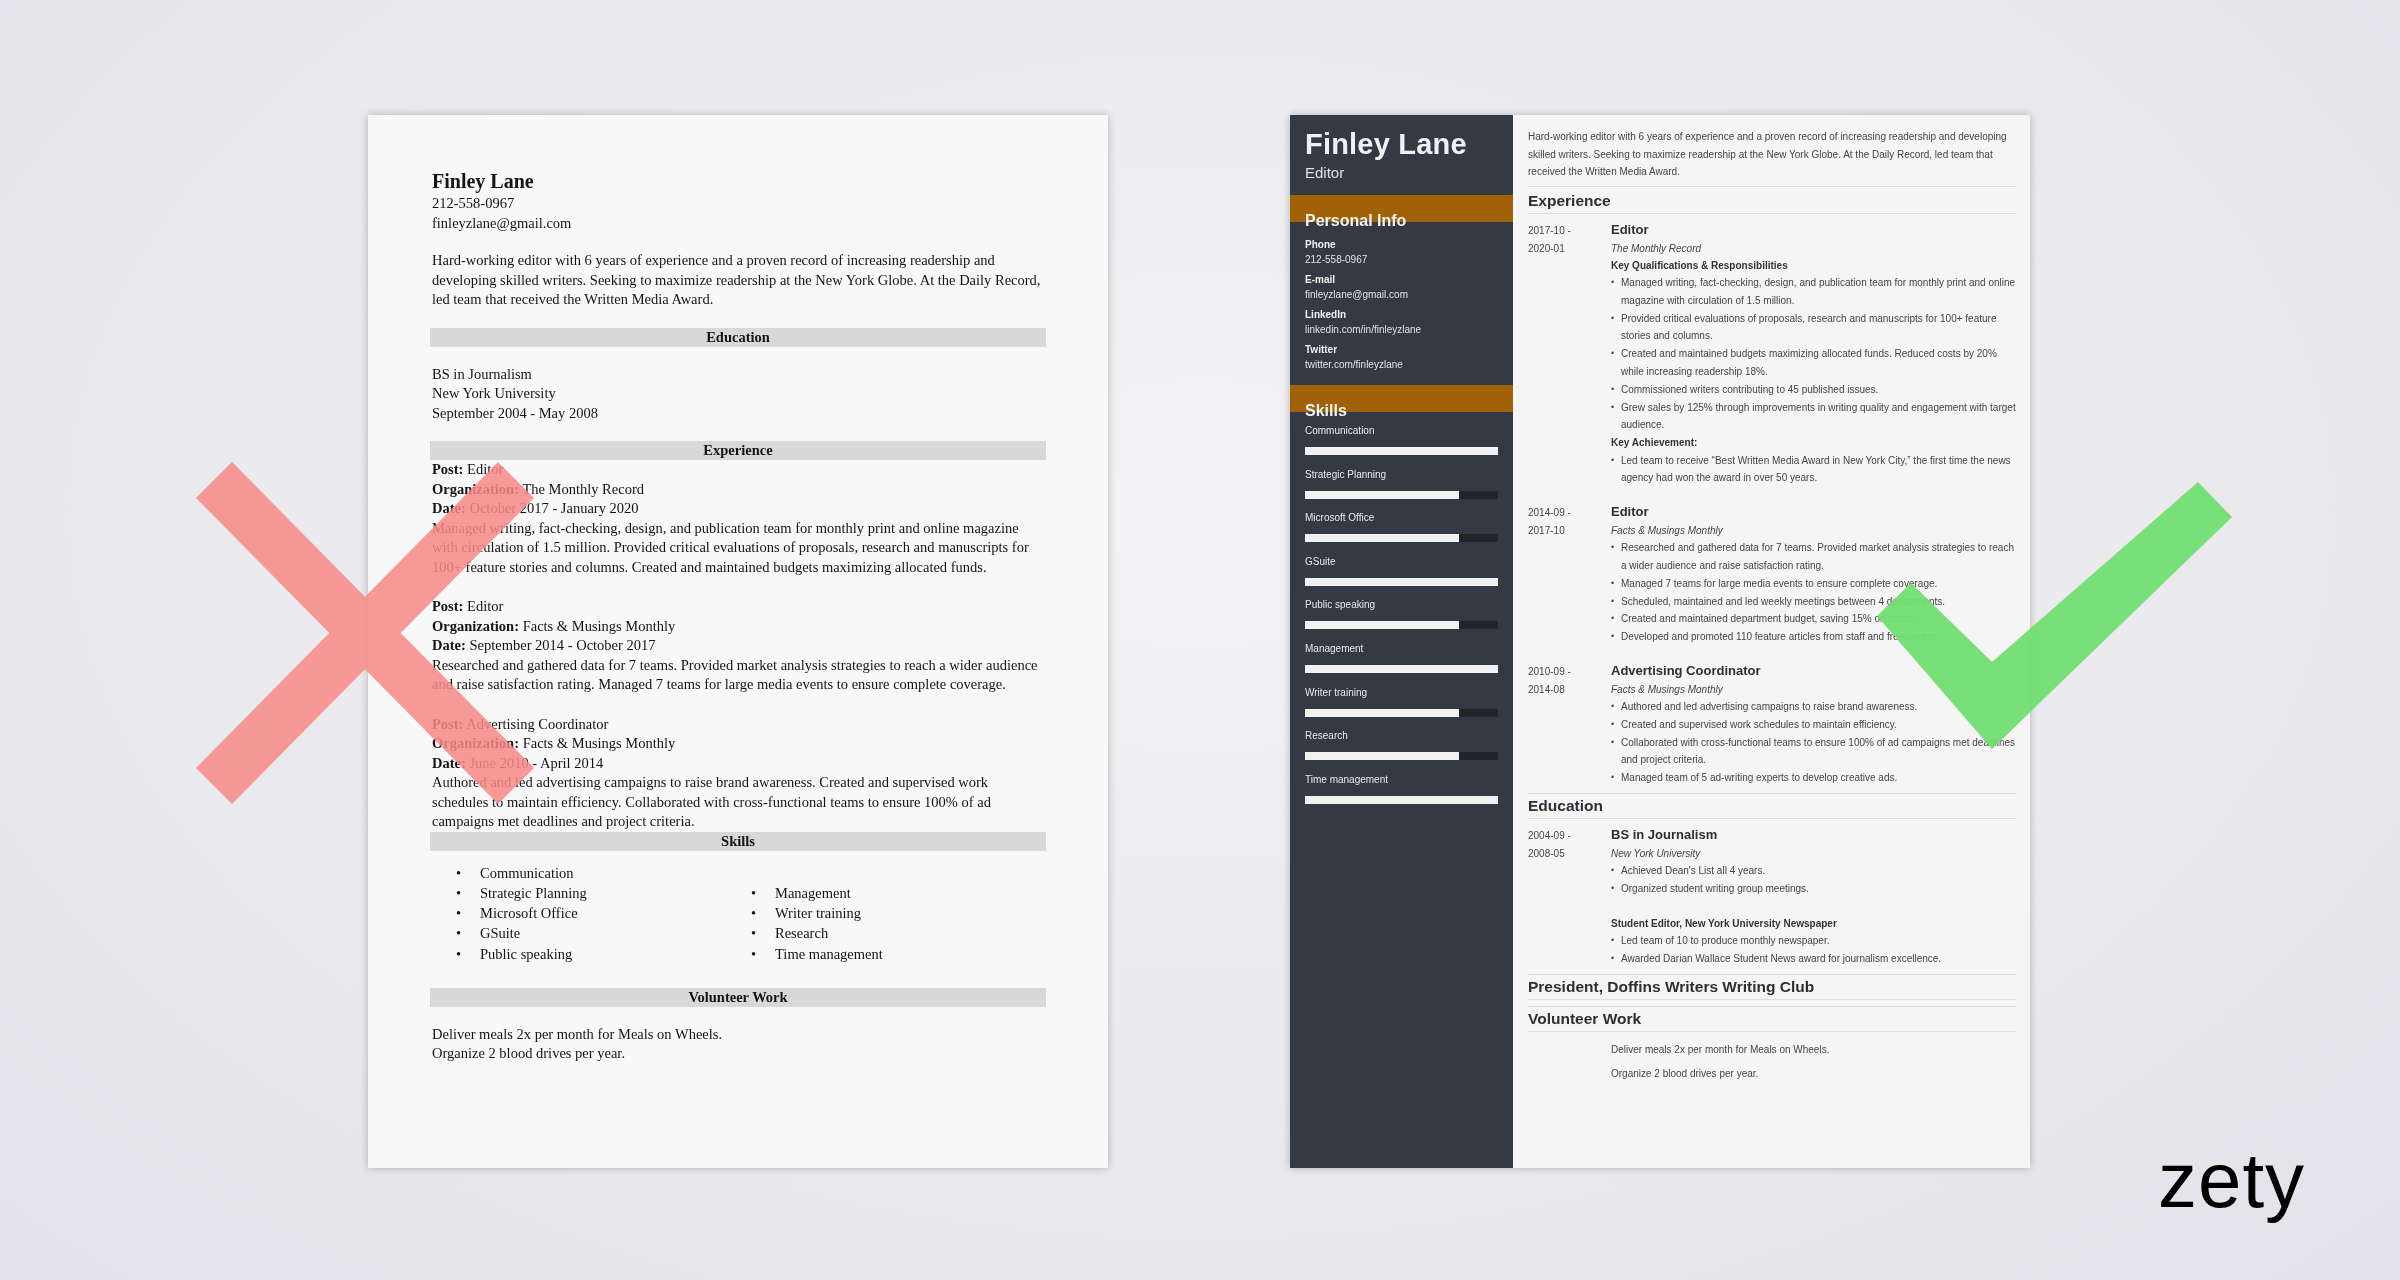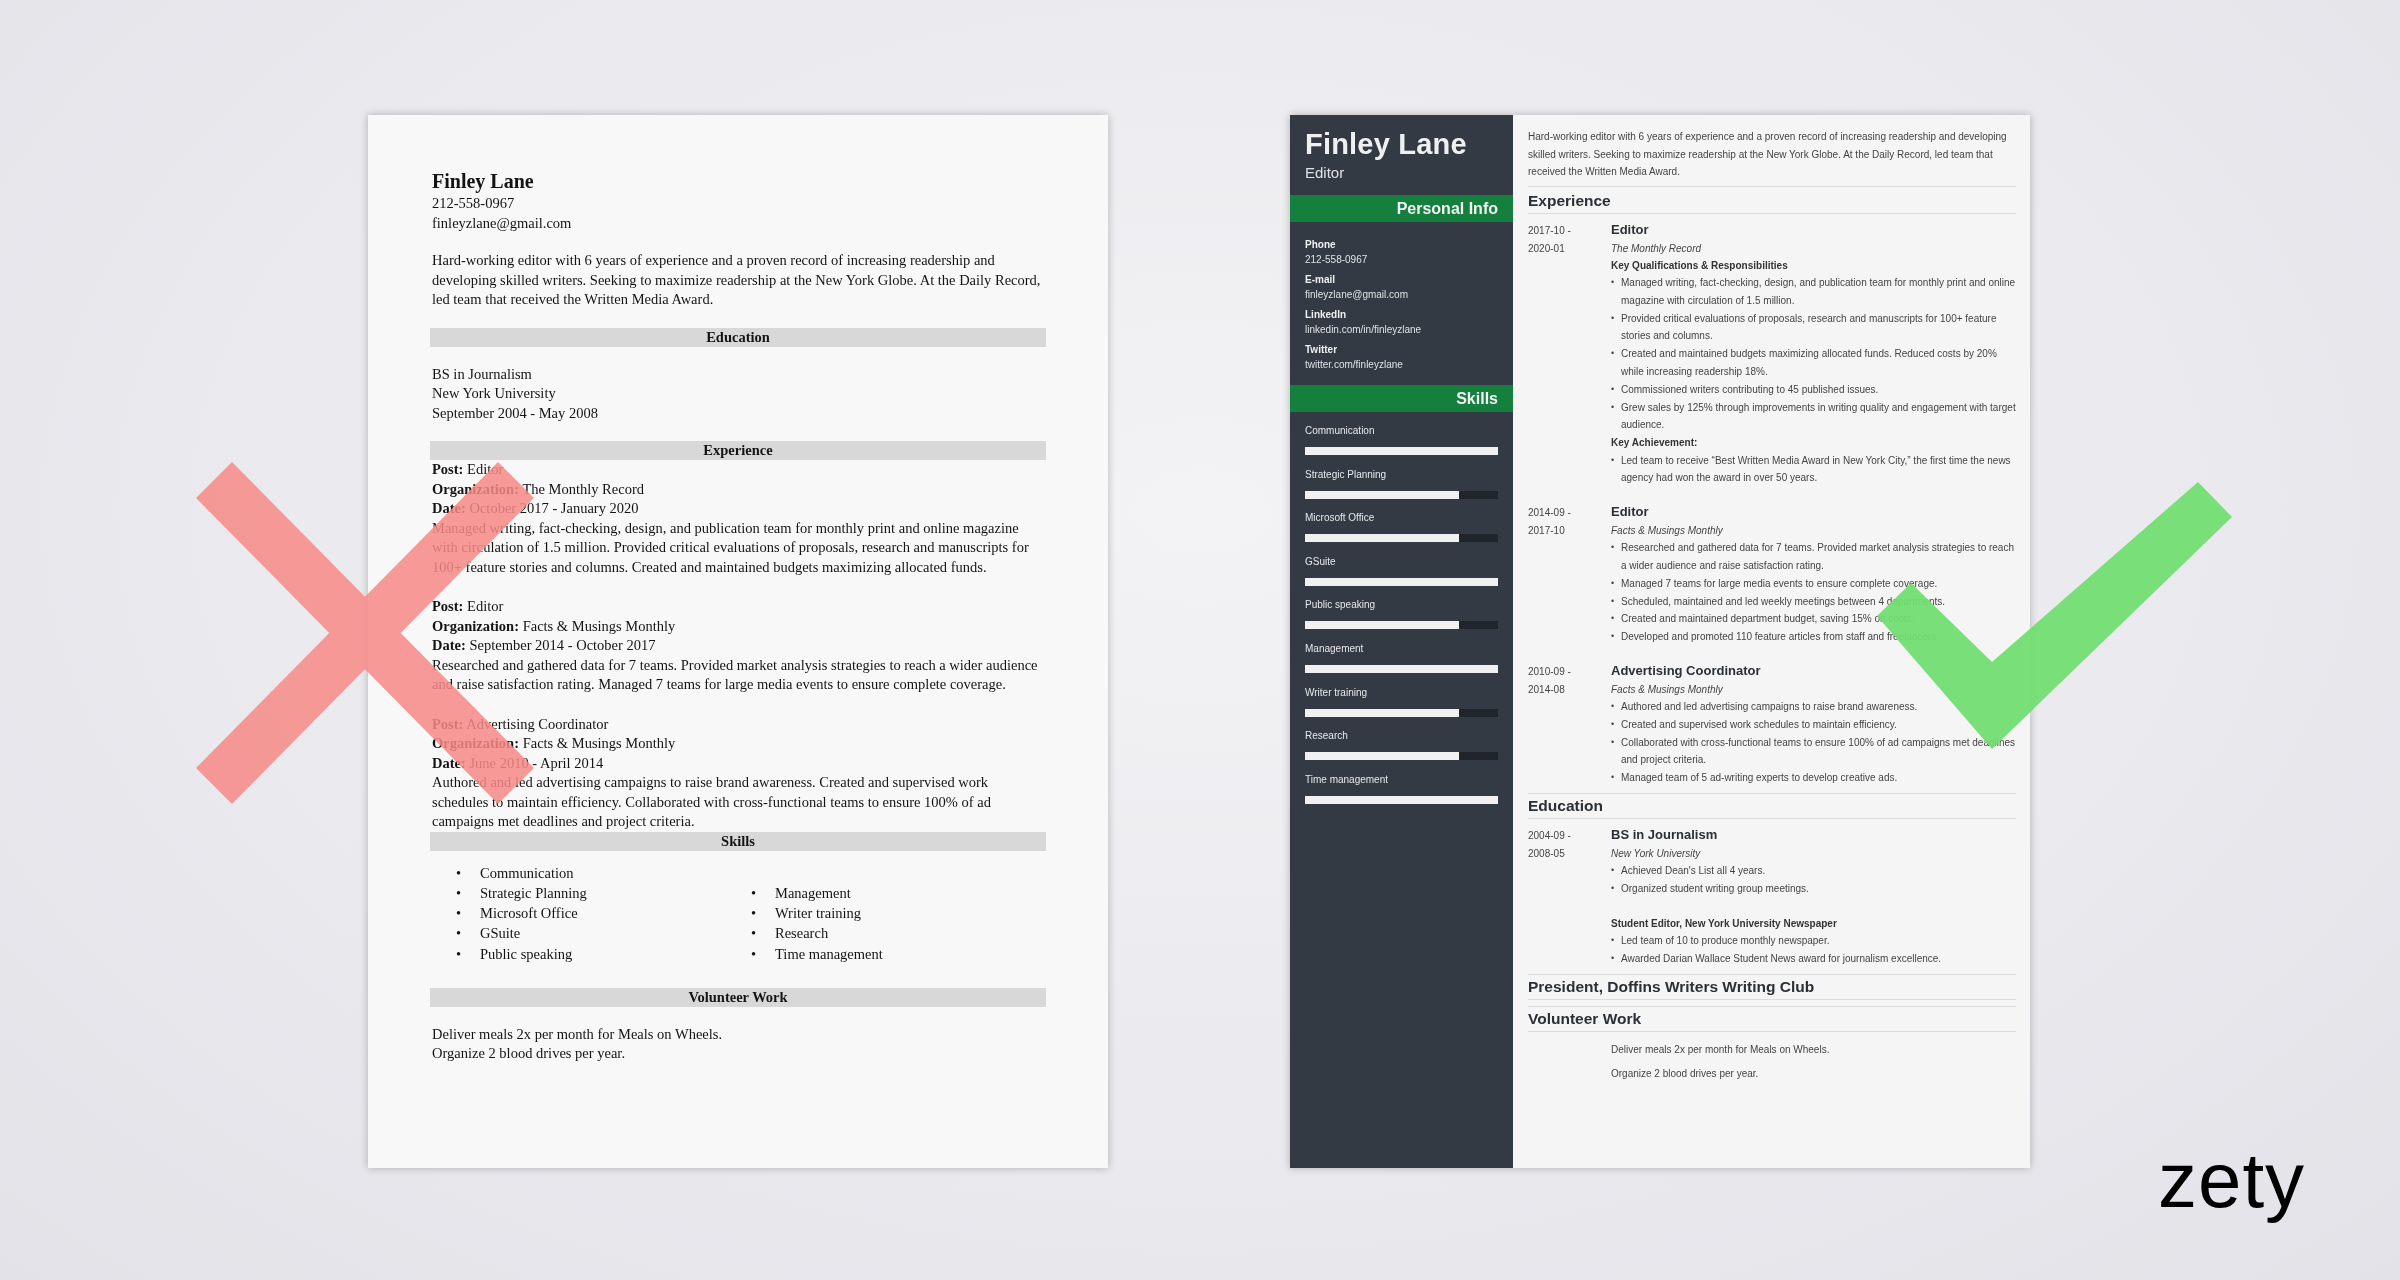--- a/index.html
+++ b/index.html
@@ -43,22 +43,22 @@
     display: flex;
     color: #333;
   }
   .sidebar {
     width: 223px; height: 100%; background: #343a43; color: #eef0f2;
   }
   .sb-head { padding: 12px 15px 10px 15px; }
   .sb-name { font-size: 29px; font-weight: bold; line-height: 34px; letter-spacing: 0.2px; }
   .sb-title { font-size: 15px; line-height: 24px; color: #dfe2e6; }
   .sb-section {
-    background: #15803d; font-size: 16px; font-weight: bold; color: #f2f3f5;
-    padding: 0 15px; height: 27px; line-height: 27px; text-align: right;
+    background: #a16207; font-size: 16px; font-weight: bold; color: #f2f3f5;
+    padding: 12px 15px; height: 27px; line-height: 27px;
   }
   .sb-info { padding: 10px 15px 7px 15px; }
   .sb-info-label { font-size: 10px; font-weight: bold; line-height: 14px; margin-top: 6px; }
   .sb-info-val { font-size: 10px; line-height: 15px; color: #dfe2e6; margin-bottom: 6px; }
   .sb-skills { padding: 8px 15px 0 15px; }
   .sb-skill { height: 43.6px; }
   .sb-skill-name { font-size: 10px; line-height: 14px; padding-top: 4px; color: #e6e8eb; }
   .sb-bar { margin-top: 9px; height: 8px; width: 193px; background: #20252b; position: relative; }
   .sb-bar-fill { position: absolute; left: 0; top: 0; height: 100%; background: #f1f1f1; }
 

